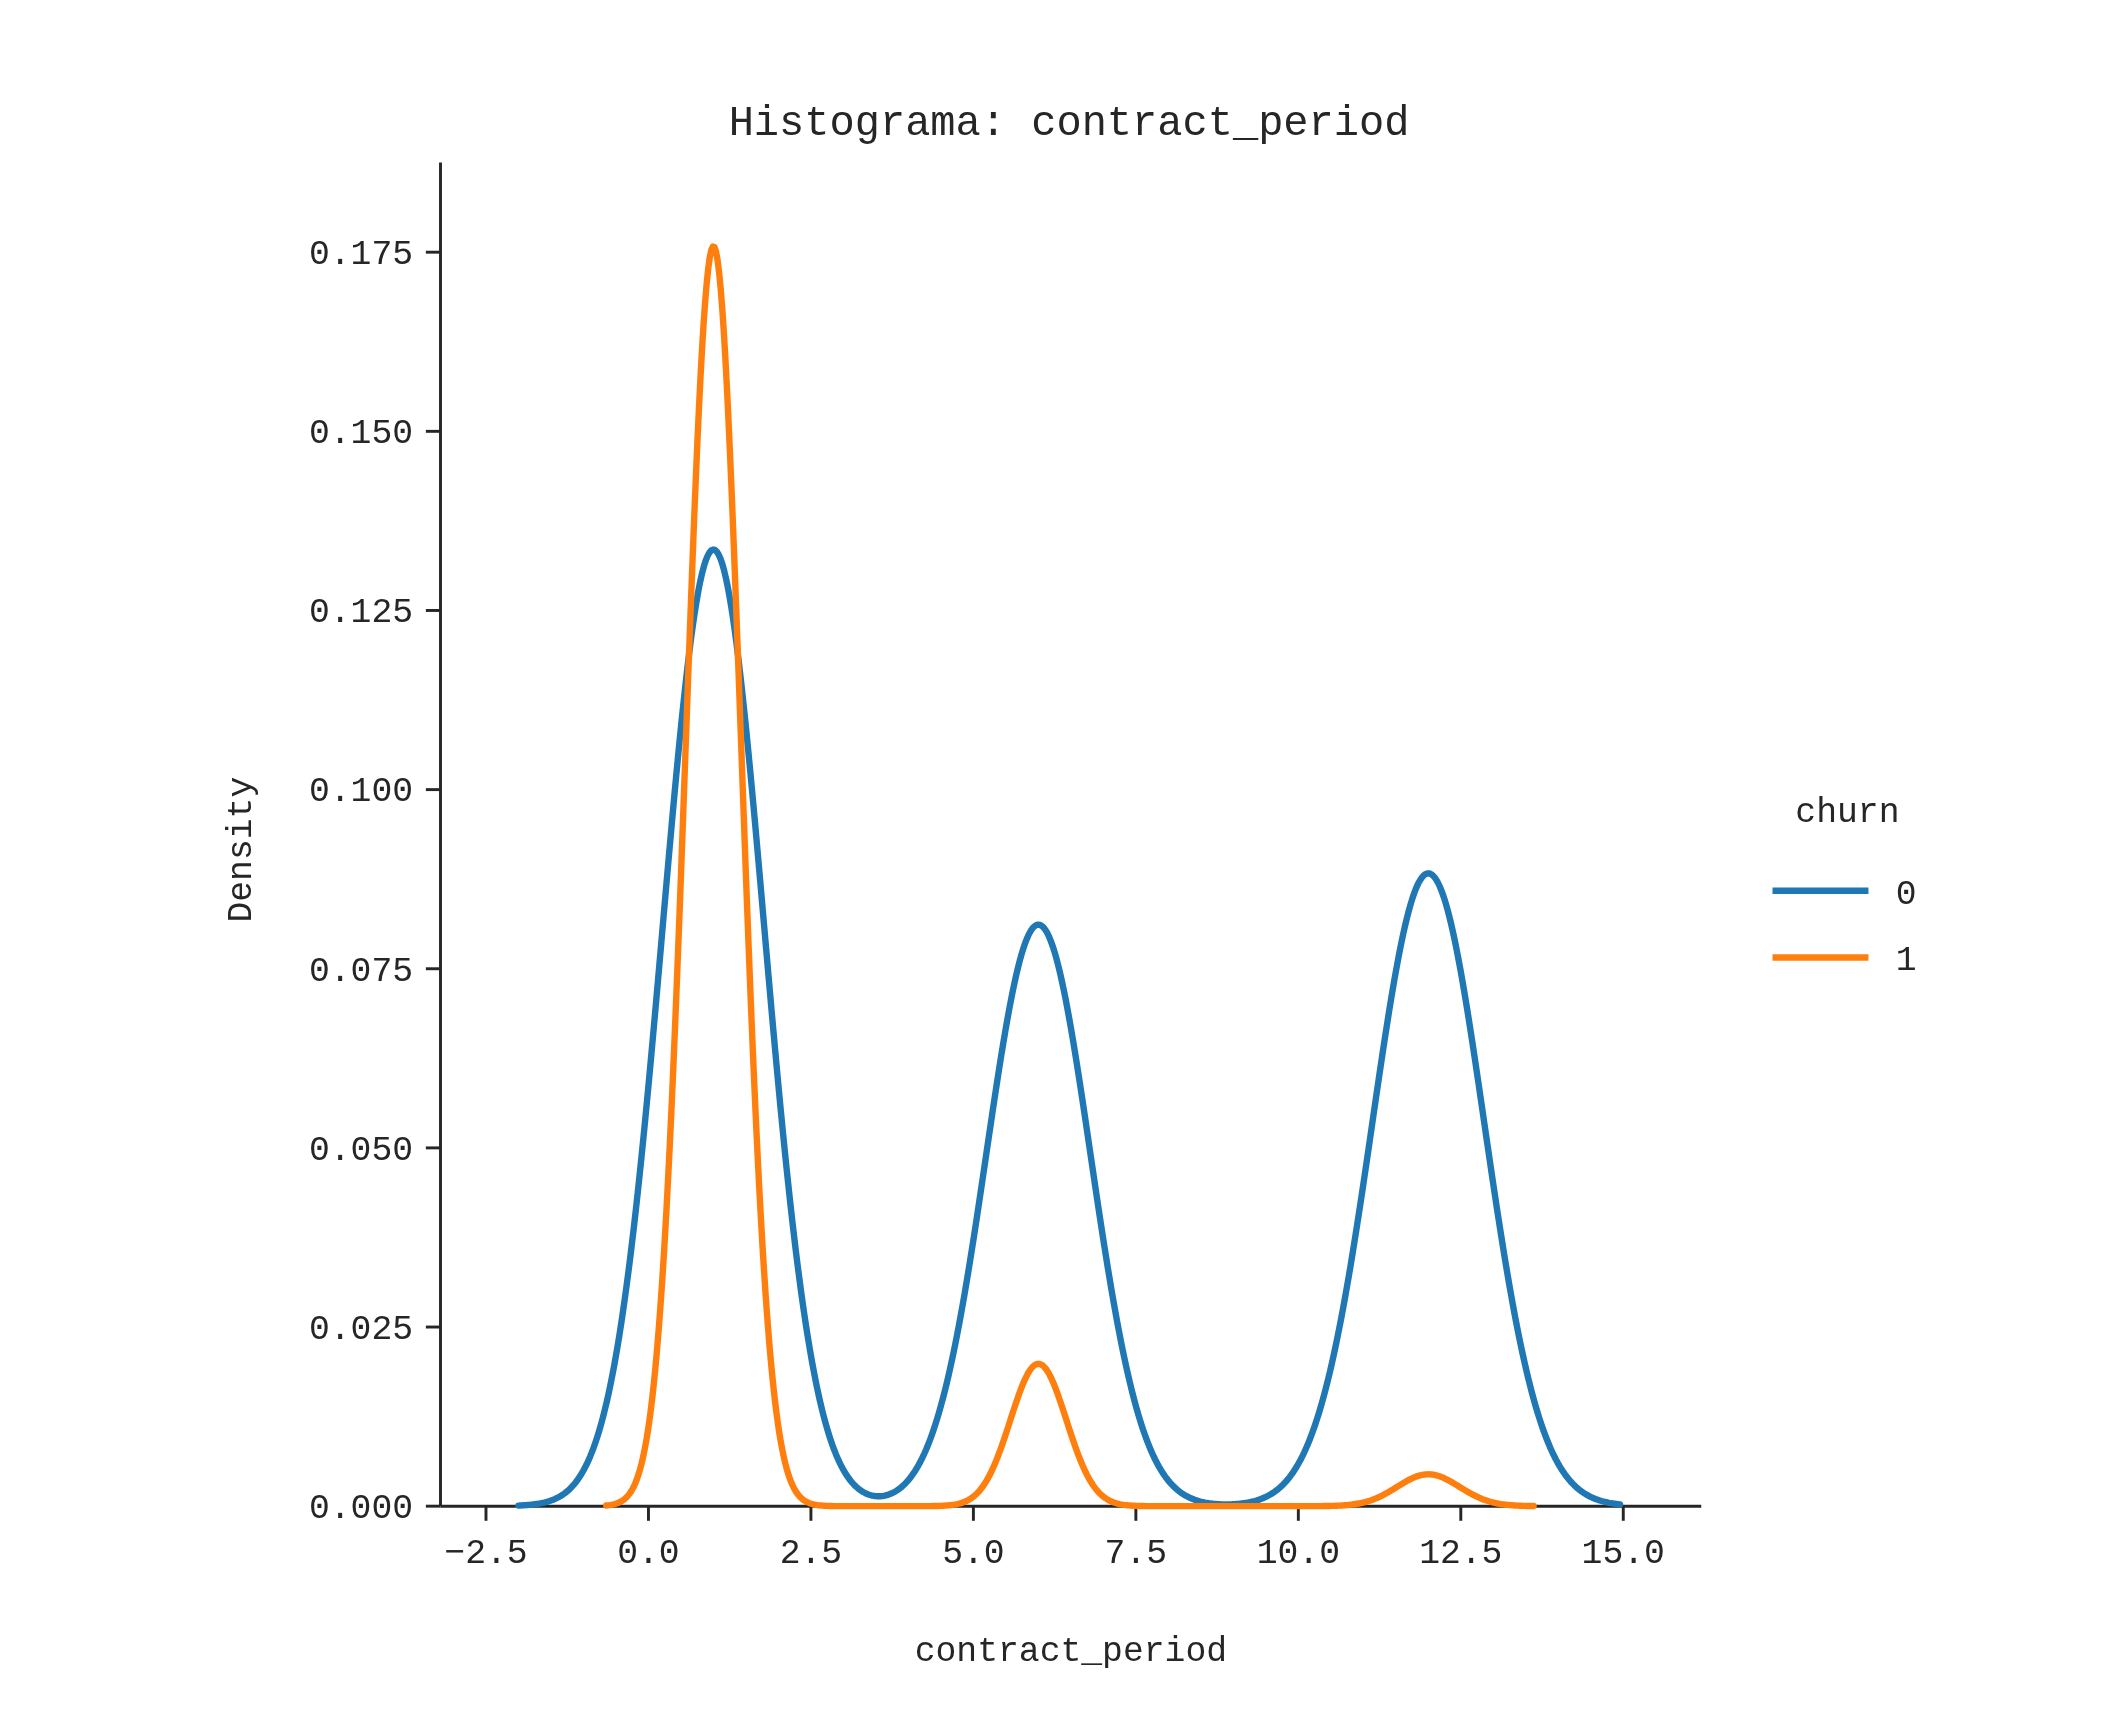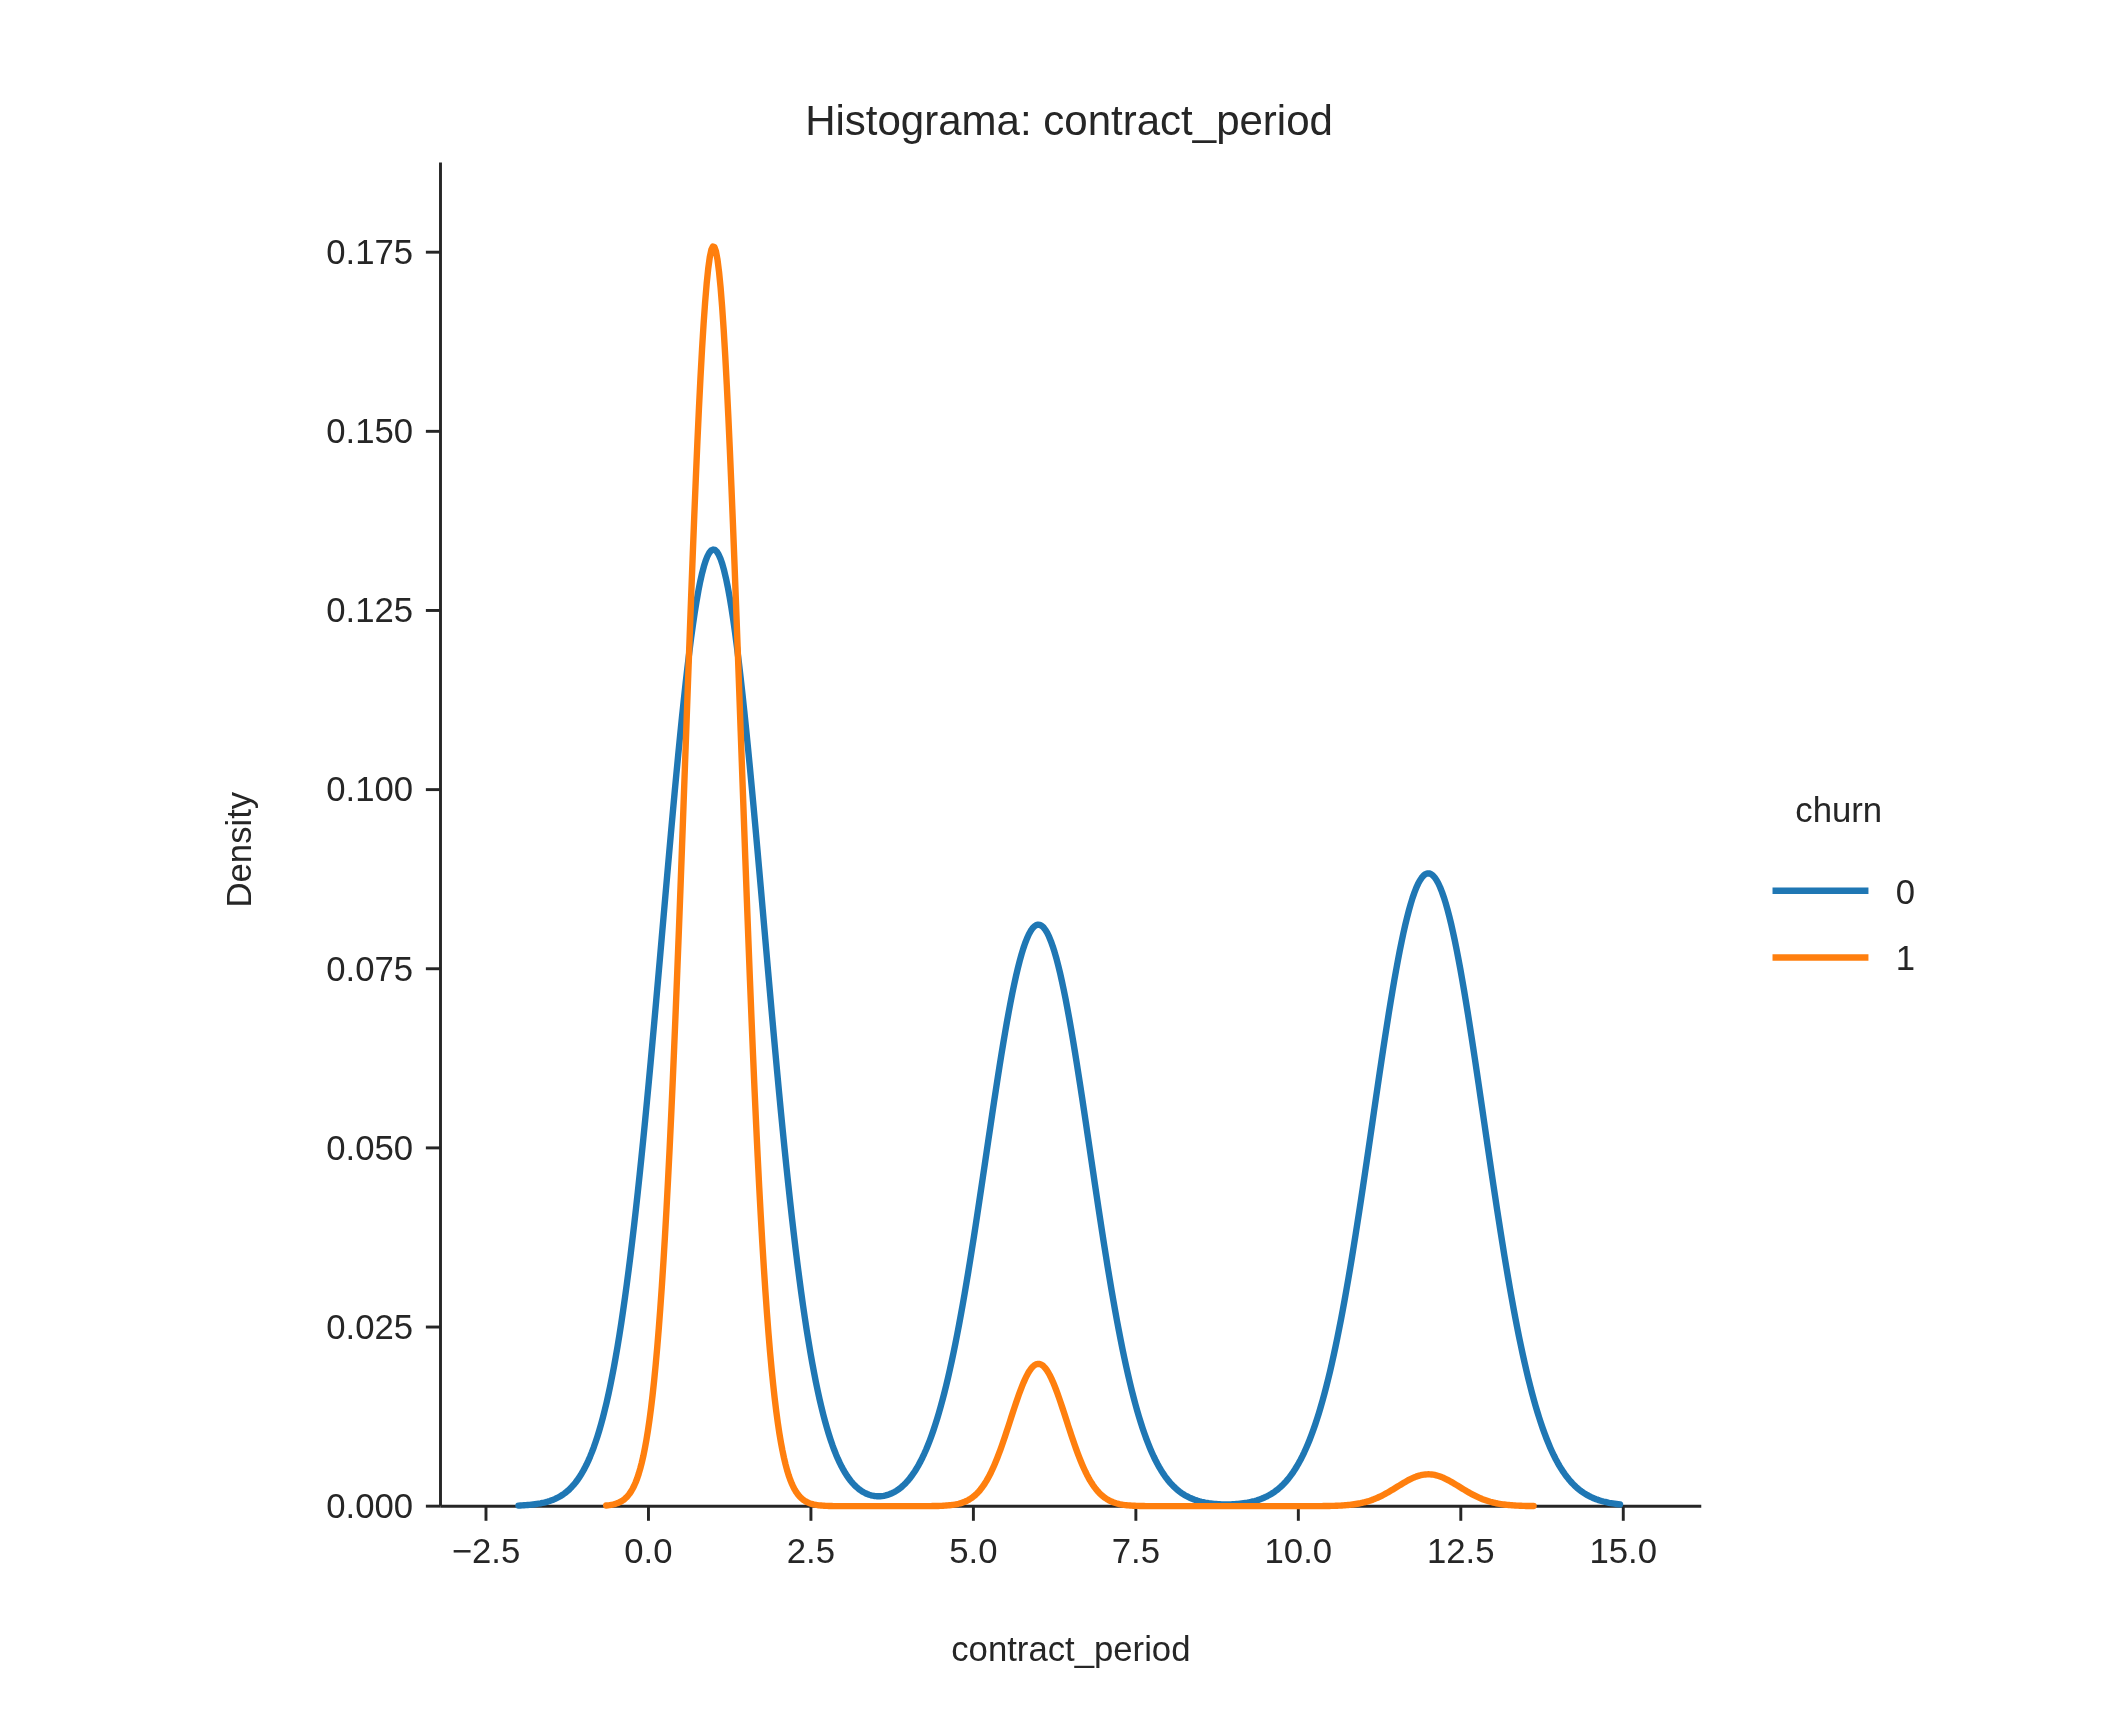--- a/index.html
+++ b/index.html
@@ -5,21 +5,21 @@
   html, body {
     margin: 0;
     padding: 0;
     background: #ffffff;
   }
   #page {
     position: relative;
     width: 2118px;
     height: 1734px;
     background: #ffffff;
-    font-family: Liberation Sans, sans-serif;
+    font-family: Liberation Mono, monospace;
     overflow: hidden;
   }
   #chart-svg {
     position: absolute;
     left: 0;
     top: 0;
     width: 2118px;
     height: 1734px;
   }
   .plot-title {

